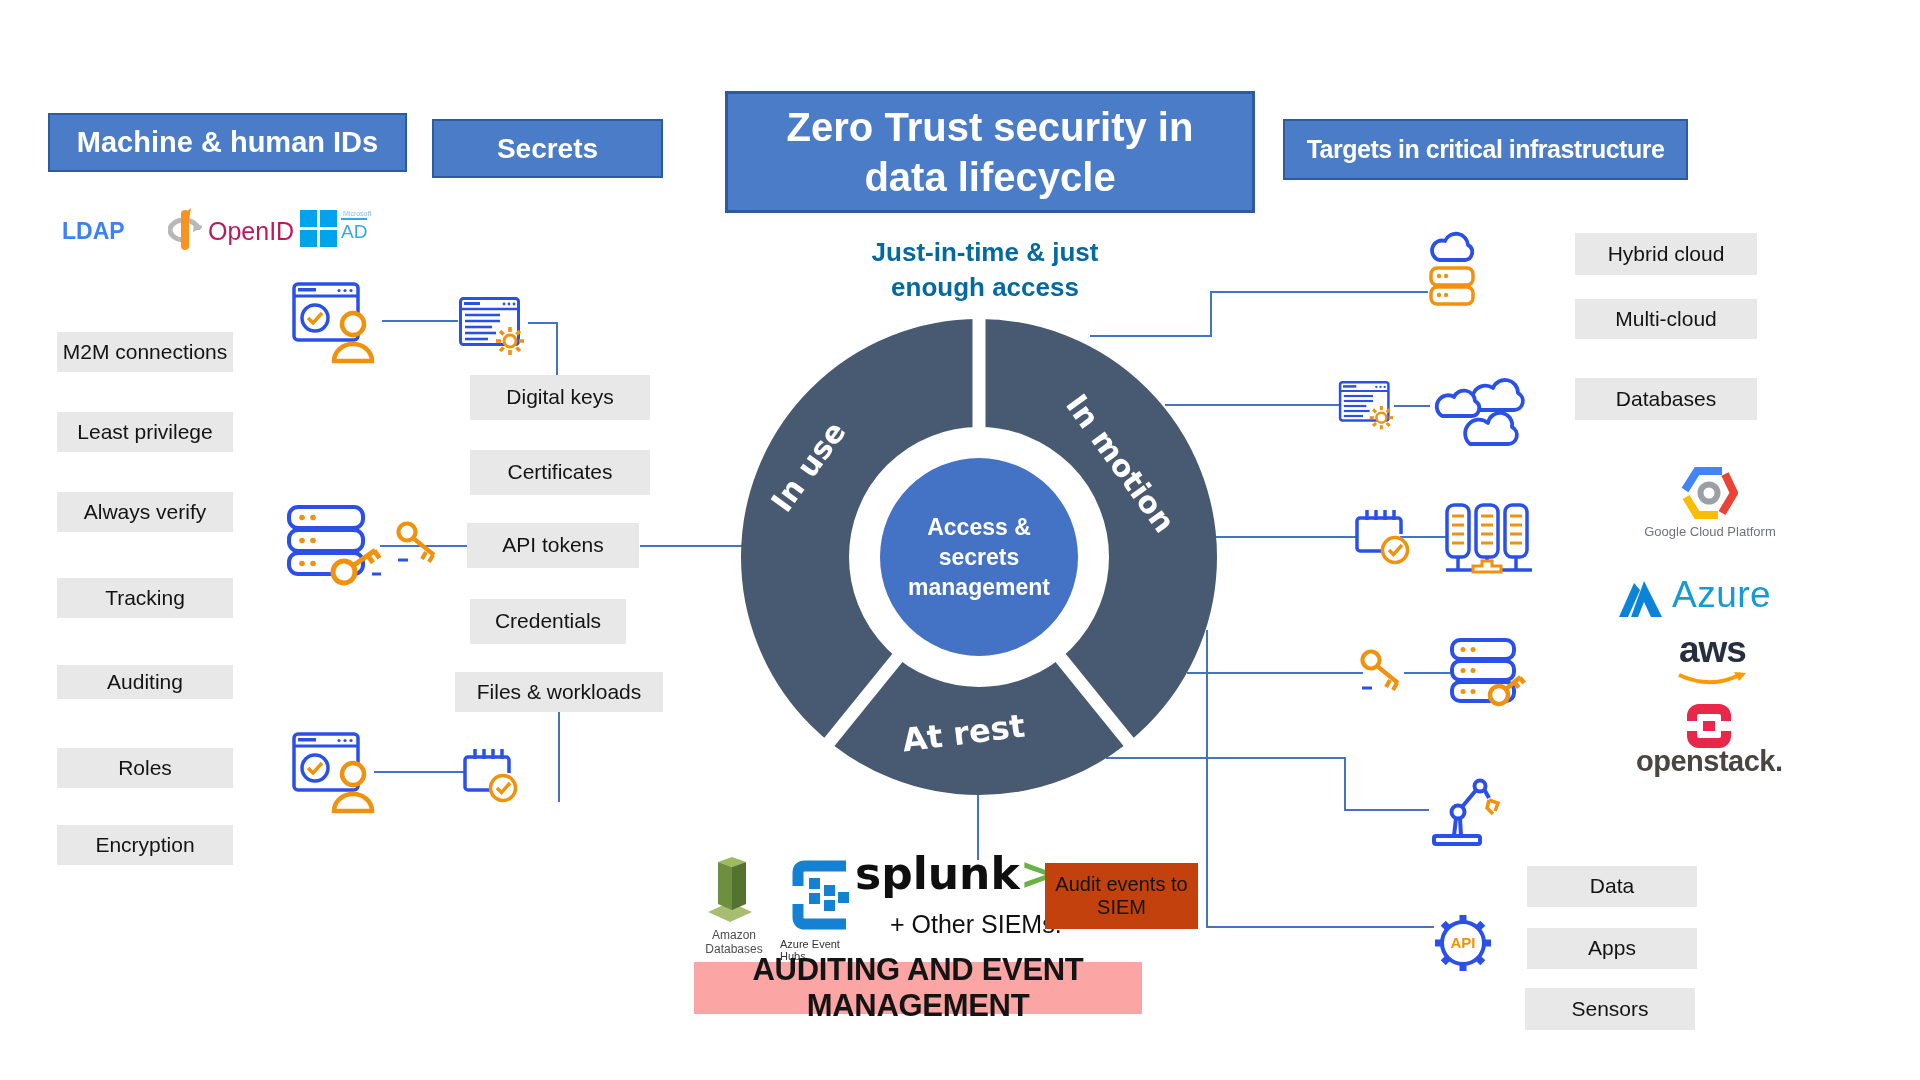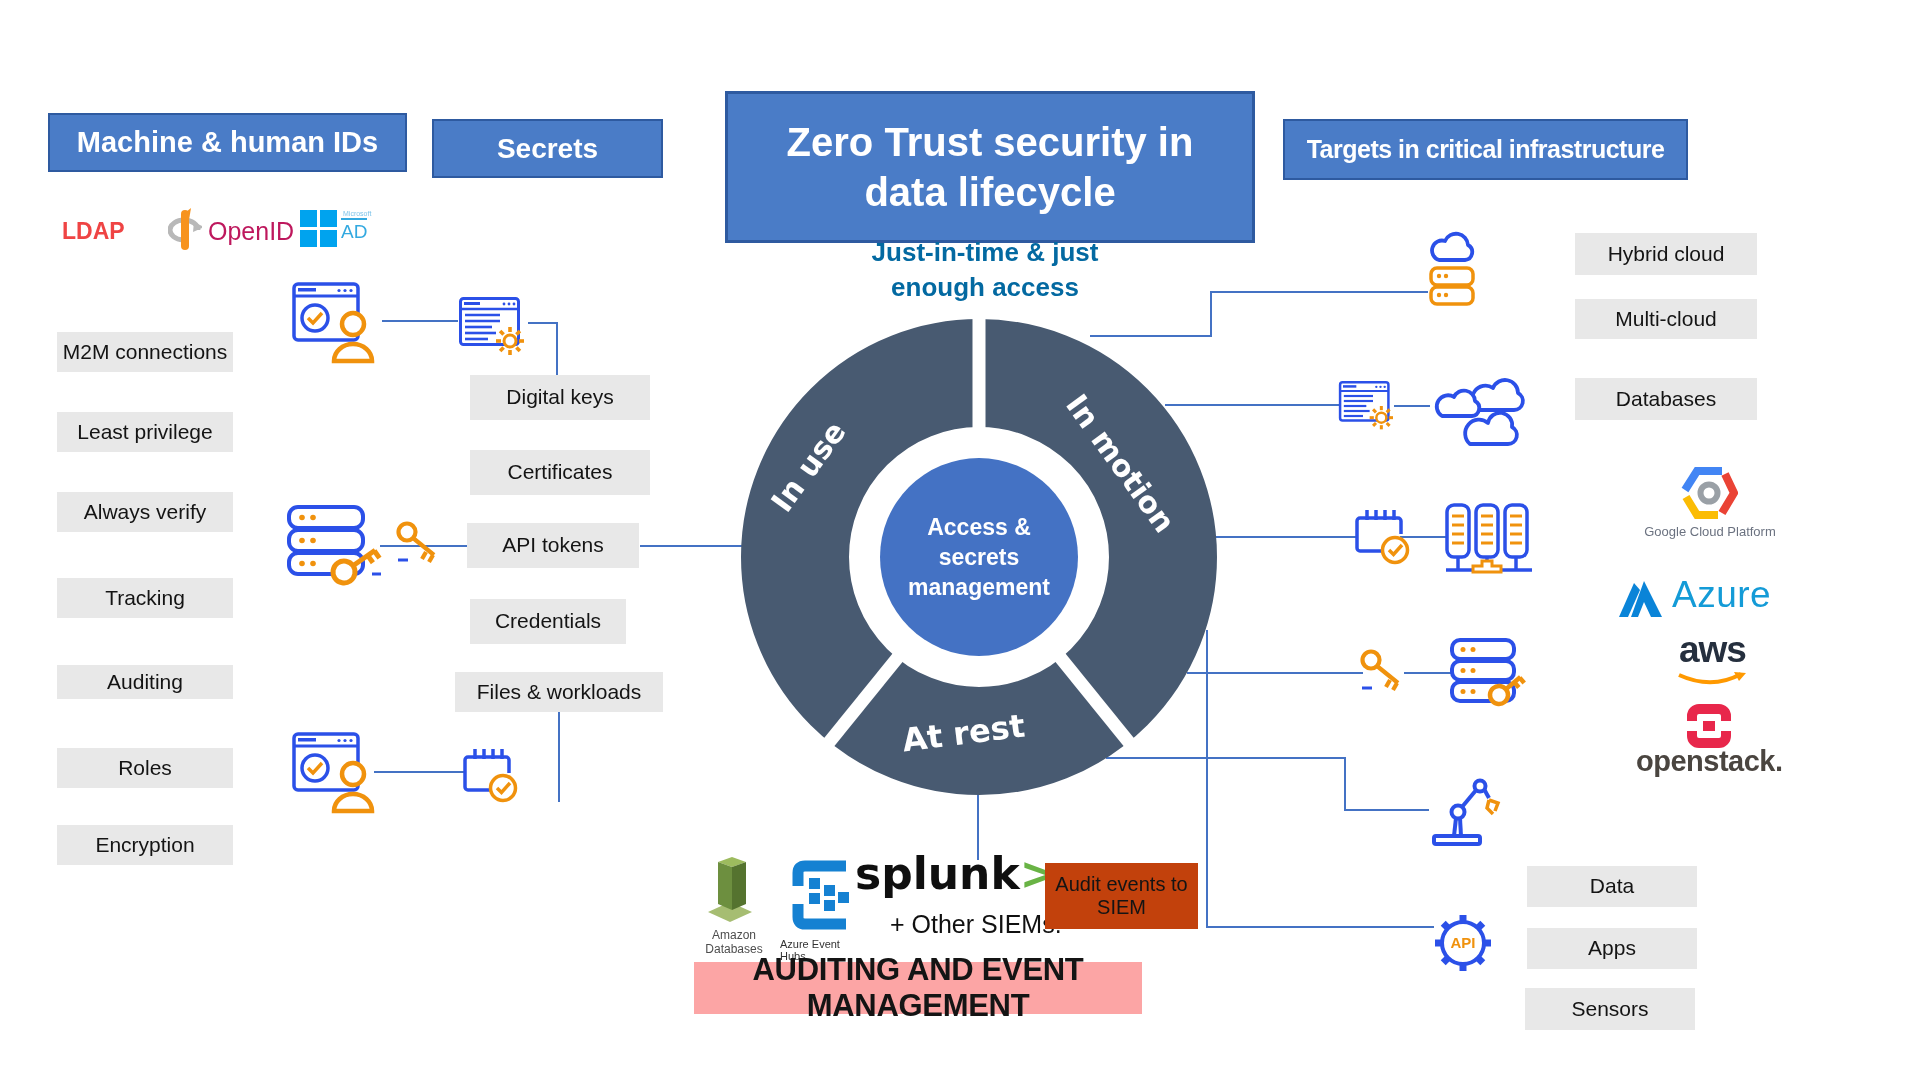--- a/index.html
+++ b/index.html
@@ -39,24 +39,24 @@
   <div class="ln" style="left:1187px;top:672px;width:176px;height:2px"></div>
   <div class="ln" style="left:1404px;top:672px;width:48px;height:2px"></div>
   <div class="ln" style="left:1106px;top:757px;width:240px;height:2px"></div>
   <div class="ln" style="left:1344px;top:757px;width:2px;height:54px"></div>
   <div class="ln" style="left:1344px;top:809px;width:85px;height:2px"></div>
   <div class="ln" style="left:1206px;top:630px;width:2px;height:298px"></div>
   <div class="ln" style="left:1206px;top:926px;width:228px;height:2px"></div>
 
   <div class="hdr" style="left:48px;top:113px;width:359px;height:59px;font-size:29px">Machine &amp; human IDs</div>
   <div class="hdr" style="left:432px;top:119px;width:231px;height:59px;font-size:28px">Secrets</div>
-  <div class="hdr" style="left:725px;top:91px;width:530px;height:152px;font-size:40px;line-height:1.25;border-width:3px;padding:0 16px">Zero Trust security in data lifecycle</div>
+  <div class="hdr" style="left:725px;top:91px;width:530px;height:122px;font-size:40px;line-height:1.25;border-width:3px;padding:0 16px">Zero Trust security in data lifecycle</div>
   <div class="hdr" style="left:1283px;top:119px;width:405px;height:61px;font-size:25px;letter-spacing:-0.5px">Targets in critical infrastructure</div>
 
-  <div class="abs" style="left:62px;top:218px;font-size:23px;font-weight:bold;color:#ef4444">LDAP</div>
+  <div class="abs" style="left:62px;top:218px;font-size:23px;font-weight:bold;color:#3b82f6">LDAP</div>
   <svg class="abs" style="left:168px;top:206px" width="34" height="48" viewBox="0 0 34 48">
     <path d="M30 24 a14 10 0 1 0 -15 10" stroke="#b8b8b8" stroke-width="5" fill="none"></path>
     <polygon points="26,16 36,21 25,26" fill="#b8b8b8"></polygon>
     <path d="M17 8 v32" stroke="#f7931e" stroke-width="8" stroke-linecap="round"></path>
     <polygon points="13,10 23,2 21,14" fill="#f7931e"></polygon>
   </svg>
   <div class="abs" style="left:208px;top:217px;font-size:25px;color:#be185d">OpenID</div>
   <svg class="abs" style="left:300px;top:210px" width="38" height="38" viewBox="0 0 38 38">
     <g fill="#00a3ee">
       <rect x="0" y="0" width="17" height="17"></rect>

